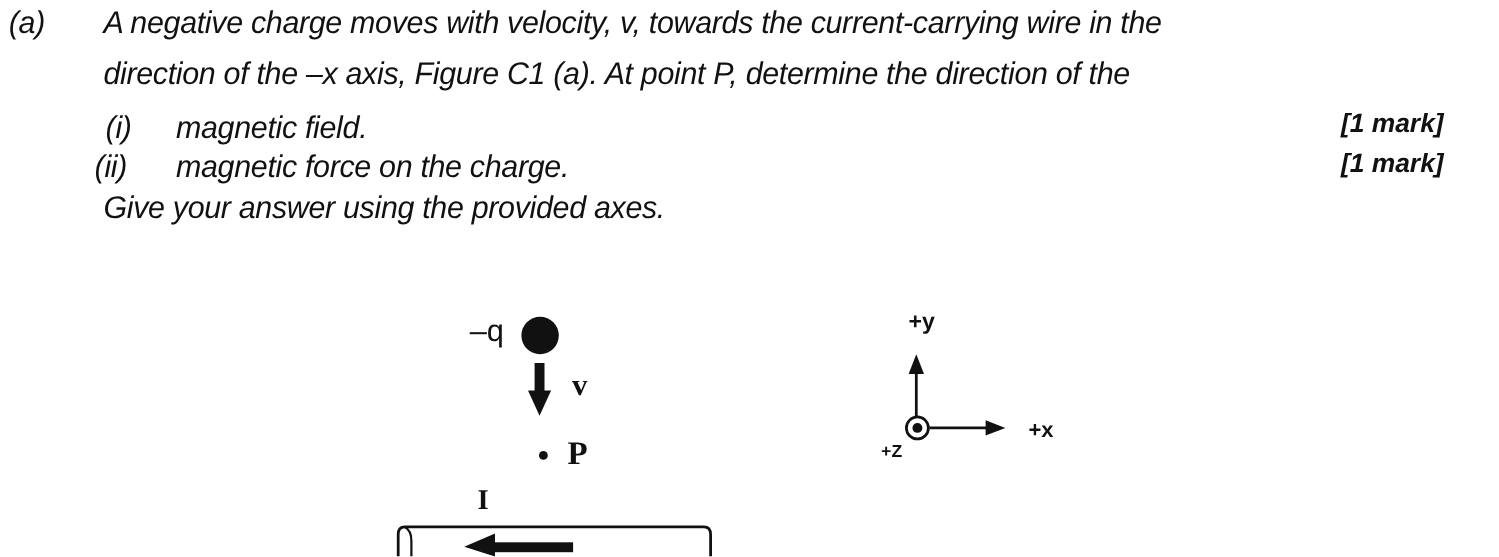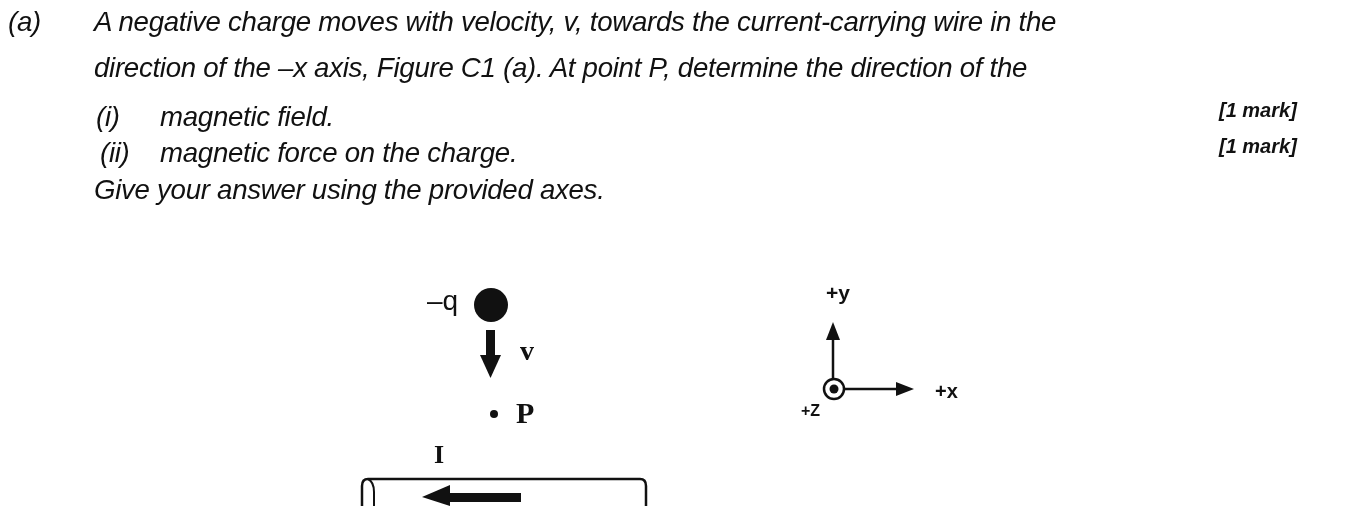--- a/index.html
+++ b/index.html
@@ -4,37 +4,37 @@
 <style>
   html, body { margin:0; padding:0; }
   body {
     width:1363px; height:506px; background:#ffffff; position:relative; overflow:hidden;
     font-family:"Liberation Sans", sans-serif; color:#111;
   }
   .q {
     position:absolute; font-style:italic; font-size:28.5px; line-height:34px;
     letter-spacing:-0.3px; white-space:nowrap; transform:scaleX(0.97); transform-origin:left top;
   }
-  .mark { position:absolute; font-style:italic; font-weight:bold; font-size:20px; white-space:nowrap; }
+  .mark { position:absolute; font-style:italic; font-weight:bold; font-size:24px; white-space:nowrap; }
   .lbl-serif { position:absolute; font-family:"Liberation Serif", serif; font-weight:bold; }
   .lbl-sans { position:absolute; font-family:"Liberation Sans", sans-serif; font-weight:bold; }
   svg { position:absolute; overflow:visible; }
 </style>
 </head>
 <body>
 
 <div class="q" style="left:8px; top:4px;">(a)</div>
 <div class="q" style="left:94px; top:4px;">A negative charge moves with velocity, v, towards the current-carrying wire in the</div>
 <div class="q" style="left:94px; top:50px;">direction of the –x axis, Figure C1 (a). At point P, determine the direction of the</div>
 
 <div class="q" style="left:96px; top:99px;">(i)</div>
 <div class="q" style="left:160px; top:99px;">magnetic field.</div>
 <div class="mark" style="left:1219px; top:99px;">[1 mark]</div>
 
-<div class="q" style="left:100px; top:135px;">(ii)</div>
+<div class="q" style="left:86px; top:135px;">(ii)</div>
 <div class="q" style="left:160px; top:135px;">magnetic force on the charge.</div>
 <div class="mark" style="left:1219px; top:135px;">[1 mark]</div>
 
 <div class="q" style="left:94px; top:172px;">Give your answer using the provided axes.</div>
 
 <div>
   <div class="lbl-sans" style="left:427px; top:285px; font-size:28px; font-weight:normal;">–q</div>
   <svg style="left:0; top:0;" width="1363" height="506">
     <circle cx="491" cy="305" r="17" fill="#111"></circle>
   </svg>

